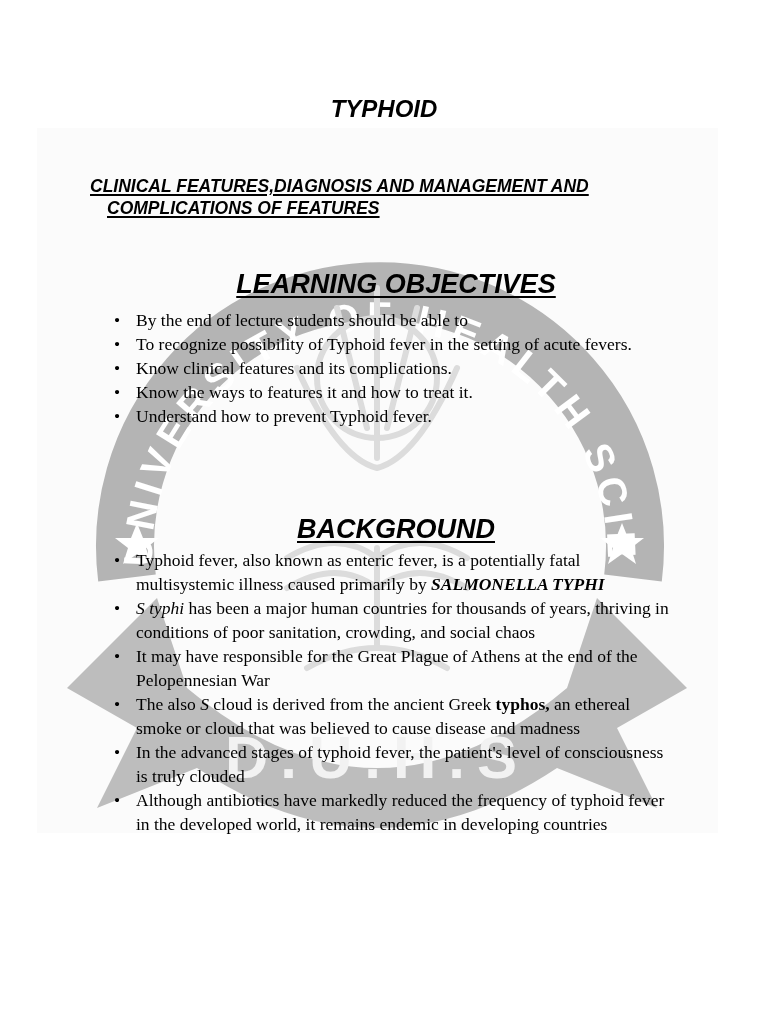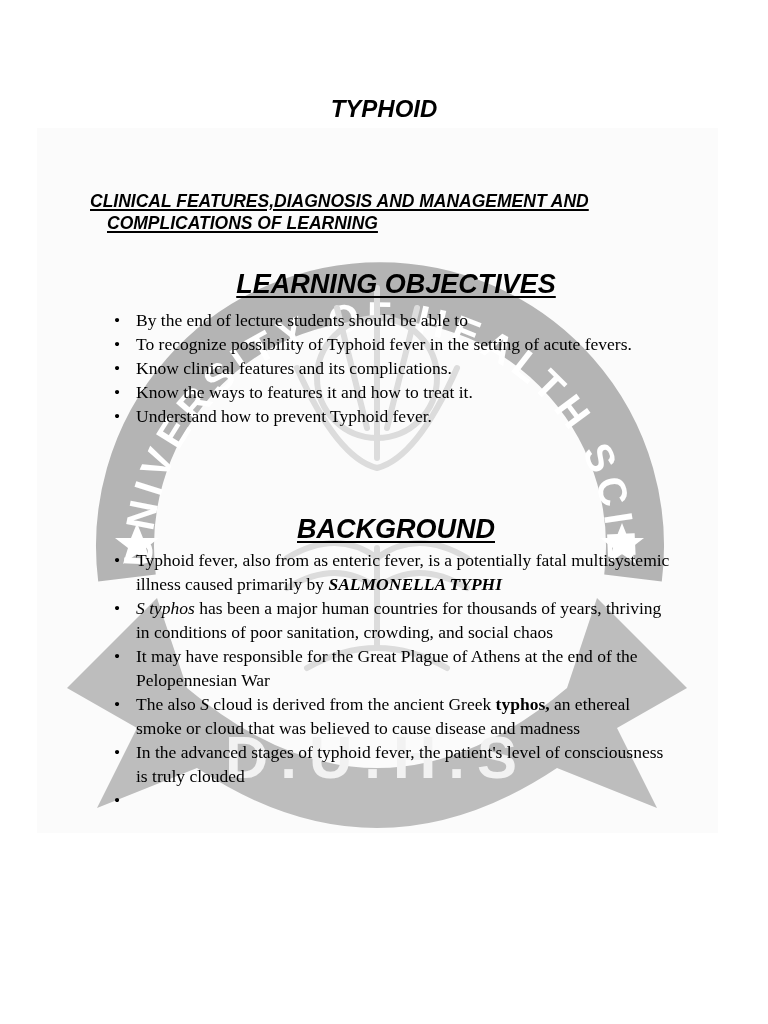--- a/index.html
+++ b/index.html
@@ -49,21 +49,21 @@
       font-family: "Liberation Sans", sans-serif;
       font-weight: bold;
       font-style: italic;
       font-size: 24px;
       line-height: 30px;
       margin: 0;
     }
     .subtitle {
       position: absolute;
       left: 90px;
-      top: 190px;
+      top: 175px;
       width: 600px;
       font-family: "Liberation Sans", sans-serif;
       font-weight: bold;
       font-style: italic;
       font-size: 17.5px;
       line-height: 22px;
       margin: 0;
     }
     .subtitle .line {
       display: block;
@@ -158,53 +158,53 @@
   <path d="M 30 560 L 120 470 L 150 560 Q 340 720 530 560 L 560 470 L 650 560 L 580 600 L 620 680 L 520 640 Q 340 760 160 640 L 60 680 L 100 600 Z" fill="#bdbdbd"></path>
   <text x="340" y="650" text-anchor="middle" font-family="Liberation Sans, sans-serif" font-weight="bold" font-size="60" fill="#f2f2f2" letter-spacing="12">D.U.H.S</text>
 </svg>
 
 <div class="content">
 
   <h1 class="title">TYPHOID</h1>
 
   <h2 class="subtitle">
     <span class="line"><span>CLINICAL FEATURES,DIAGNOSIS AND MANAGEMENT AND</span></span>
-    <span class="line indent"><span>COMPLICATIONS OF LEARNING</span></span>
+    <span class="line indent"><span>COMPLICATIONS OF FEATURES</span></span>
   </h2>
 
   <h2 class="section-heading h-objectives">
     <span>LEARNING  OBJECTIVES</span>
   </h2>
 
   <ul class="bullets list-objectives">
     <li><span class="bullet">•</span><span>By the end of lecture students  should be able to</span></li>
     <li><span class="bullet">•</span><span>To recognize possibility of Typhoid fever in the setting of acute fevers.</span></li>
     <li><span class="bullet">•</span><span>Know clinical features  and its complications.</span></li>
     <li><span class="bullet">•</span><span>Know  the ways to features it and how to treat it.</span></li>
     <li><span class="bullet">•</span><span>Understand how to prevent  Typhoid fever.</span></li>
   </ul>
 
   <h2 class="section-heading h-background">
     <span>BACKGROUND</span>
   </h2>
 
   <ul class="bullets list-background">
     <li>
-      <span class="bullet">•</span><span>Typhoid fever, also from as enteric fever, is a potentially fatal multisystemic illness caused primarily by </span><span class="salmonella">SALMONELLA TYPHI</span>
-    </li>
-    <li>
-      <span class="bullet">•</span><span class="ital">S typhos</span><span> has been a major human countries for thousands of years, thriving in conditions of poor sanitation, crowding, and social chaos</span>
+      <span class="bullet">•</span><span>Typhoid fever, also known as enteric fever, is a potentially fatal multisystemic illness caused primarily by </span><span class="salmonella">SALMONELLA TYPHI</span>
+    </li>
+    <li>
+      <span class="bullet">•</span><span class="ital">S typhi</span><span> has been a major human countries for thousands of years, thriving in conditions of poor sanitation, crowding, and social chaos</span>
     </li>
     <li>
       <span class="bullet">•</span><span> It may have responsible for the Great Plague of Athens at the end of the Pelopennesian War</span>
     </li>
     <li>
       <span class="bullet">•</span><span>The also </span><span class="ital">S</span><span> cloud is derived from the ancient Greek </span><span class="bold">typhos,</span><span> an ethereal smoke or cloud that was believed to cause disease and madness</span>
     </li>
     <li>
       <span class="bullet">•</span><span> In the advanced stages of typhoid fever, the patient's level of consciousness is truly clouded</span>
     </li>
     <li>
-      <span class="bullet">•</span>
+      <span class="bullet">•</span><span> Although antibiotics have markedly reduced the frequency of typhoid fever in the developed world, it remains endemic in developing countries</span>
     </li>
   </ul>
 
 </div>
 
 </body></html>

